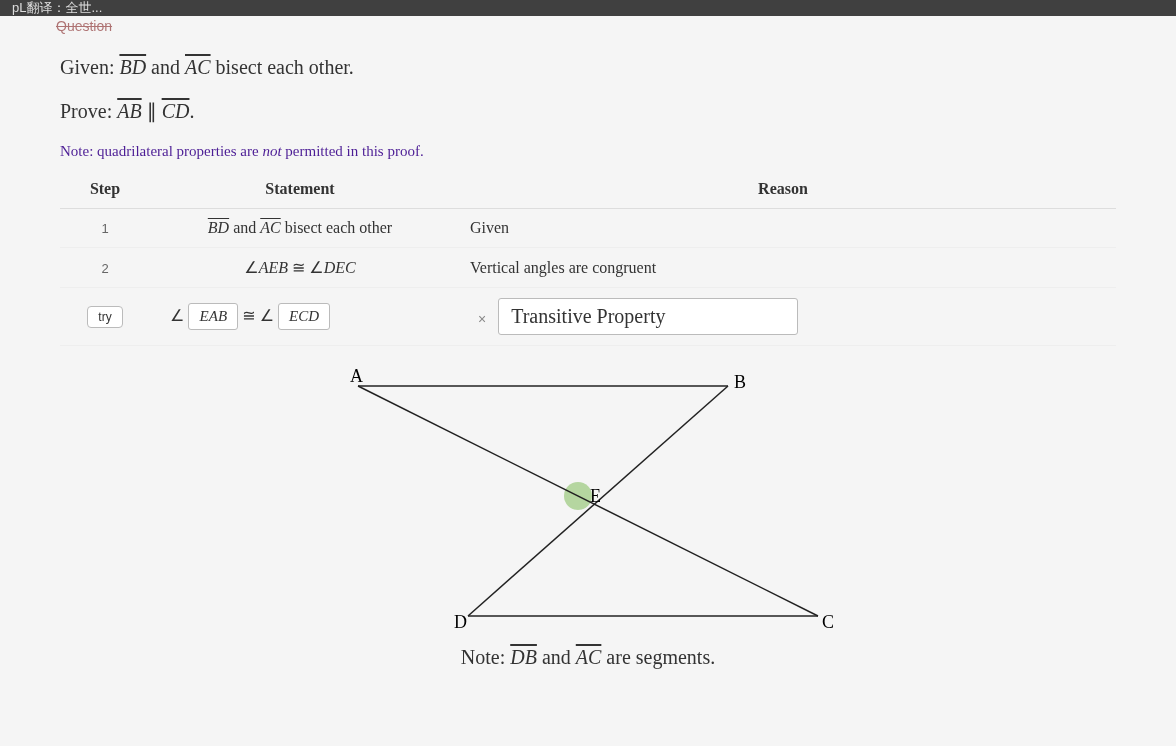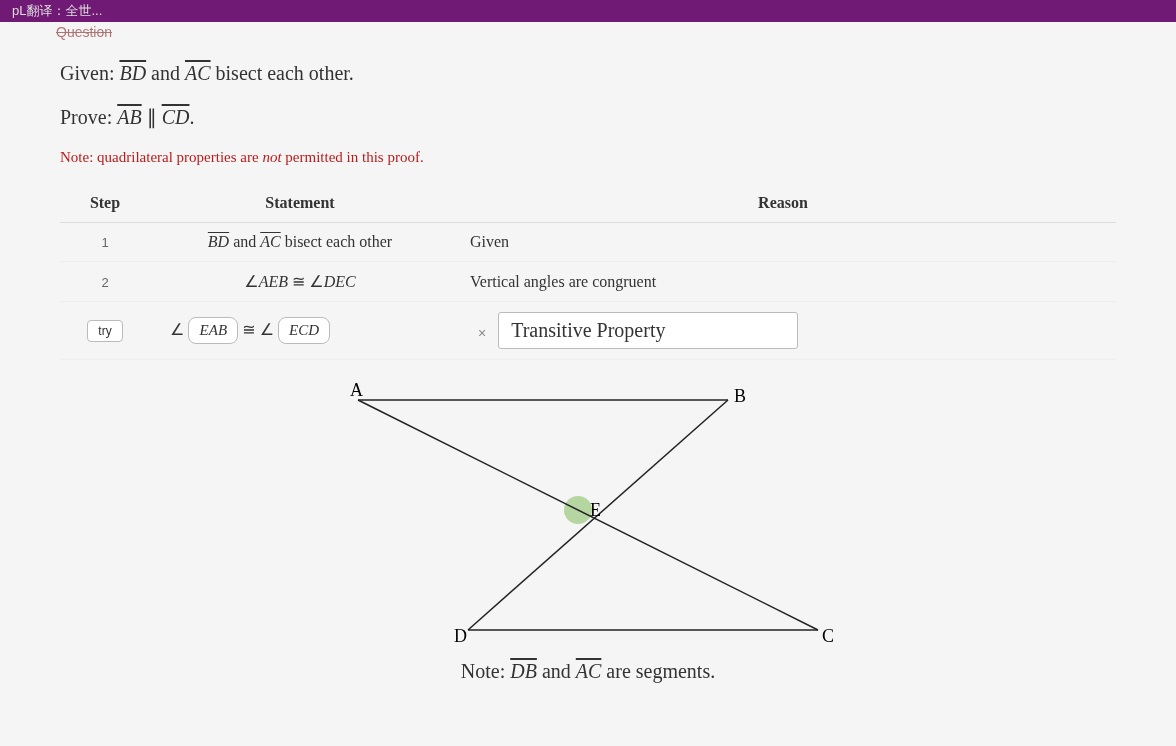--- a/index.html
+++ b/index.html
@@ -1,31 +1,31 @@
 <!DOCTYPE html>
 <html><head>
 <meta charset="utf-8">
 <style>
 * { box-sizing: border-box; margin: 0; padding: 0; }
 body { font-family: Georgia, 'Times New Roman', serif; background: #f5f5f5; color: #333; width: 1176px; height: 746px; overflow: hidden; }
-.topbar { background: #701a75; color: #ddd; font-size: 13px; padding: 4px 8px; font-family: Arial, sans-serif; height: 22px; display: flex; align-items: center; }
+.topbar { background: #404040; color: #ddd; font-size: 13px; padding: 4px 8px; font-family: Arial, sans-serif; height: 16px; display: flex; align-items: center; }
 .tab-text { margin-left: 4px; }
 .question-label { color: #7f1d1d; font-size: 14px; padding: 2px 56px; font-family: Arial, sans-serif; text-decoration: line-through; opacity: 0.6; }
 .content { padding: 20px 60px; }
 .given, .prove { font-size: 20px; margin-bottom: 20px; }
-.note { font-size: 15px; color: #b91c1c; margin-bottom: 18px; }
+.note { font-size: 15px; color: #4c1d95; margin-bottom: 10px; }
 .overline { text-decoration: overline; font-style: italic; }
 .italic { font-style: italic; }
 .table { border-collapse: collapse; width: 100%; }
 .table th { text-align: center; font-weight: bold; font-size: 16px; padding: 10px 20px; border-bottom: 1px solid #ddd; }
 .table td { padding: 10px 20px; font-size: 16px; border-bottom: 1px solid #eee; vertical-align: middle; }
 .step-col { width: 90px; text-align: center; }
 .step-num { display: inline-block; font-size: 13px; color: #666; font-family: Arial, sans-serif; }
 .try-btn { display: inline-block; border: 1px solid #bbb; border-radius: 4px; padding: 3px 10px; font-size: 12px; font-family: Arial, sans-serif; background: #fff; cursor: pointer; }
-.angle-input { display: inline-block; border: 1px solid #bbb; border-radius: 8px; padding: 4px 10px; font-style: italic; background: #fff; min-width: 50px; text-align: center; font-family: Georgia, serif; font-size: 15px; }
+.angle-input { display: inline-block; border: 1px solid #bbb; border-radius: 3px; padding: 4px 10px; font-style: italic; background: #fff; min-width: 50px; text-align: center; font-family: Georgia, serif; font-size: 15px; }
 .reason-input { border: 1px solid #bbb; border-radius: 3px; padding: 6px 12px; background: #fff; font-family: Georgia, serif; font-size: 20px; min-width: 300px; display: inline-block; }
 .clear-x { display: inline-block; margin: 0 8px; color: #888; cursor: pointer; font-family: Arial, sans-serif; font-size: 14px; vertical-align: middle; }
 .stmt-col { width: 300px; text-align: center; }
 .stmt-col-left { text-align: left; }
 .diagram-area { text-align: center; margin-top: 20px; }
 .diagram-note { font-size: 20px; margin-top: 0; }
 svg { display: block; margin: 0 auto; }
 </style>
 </head>
 <body>

